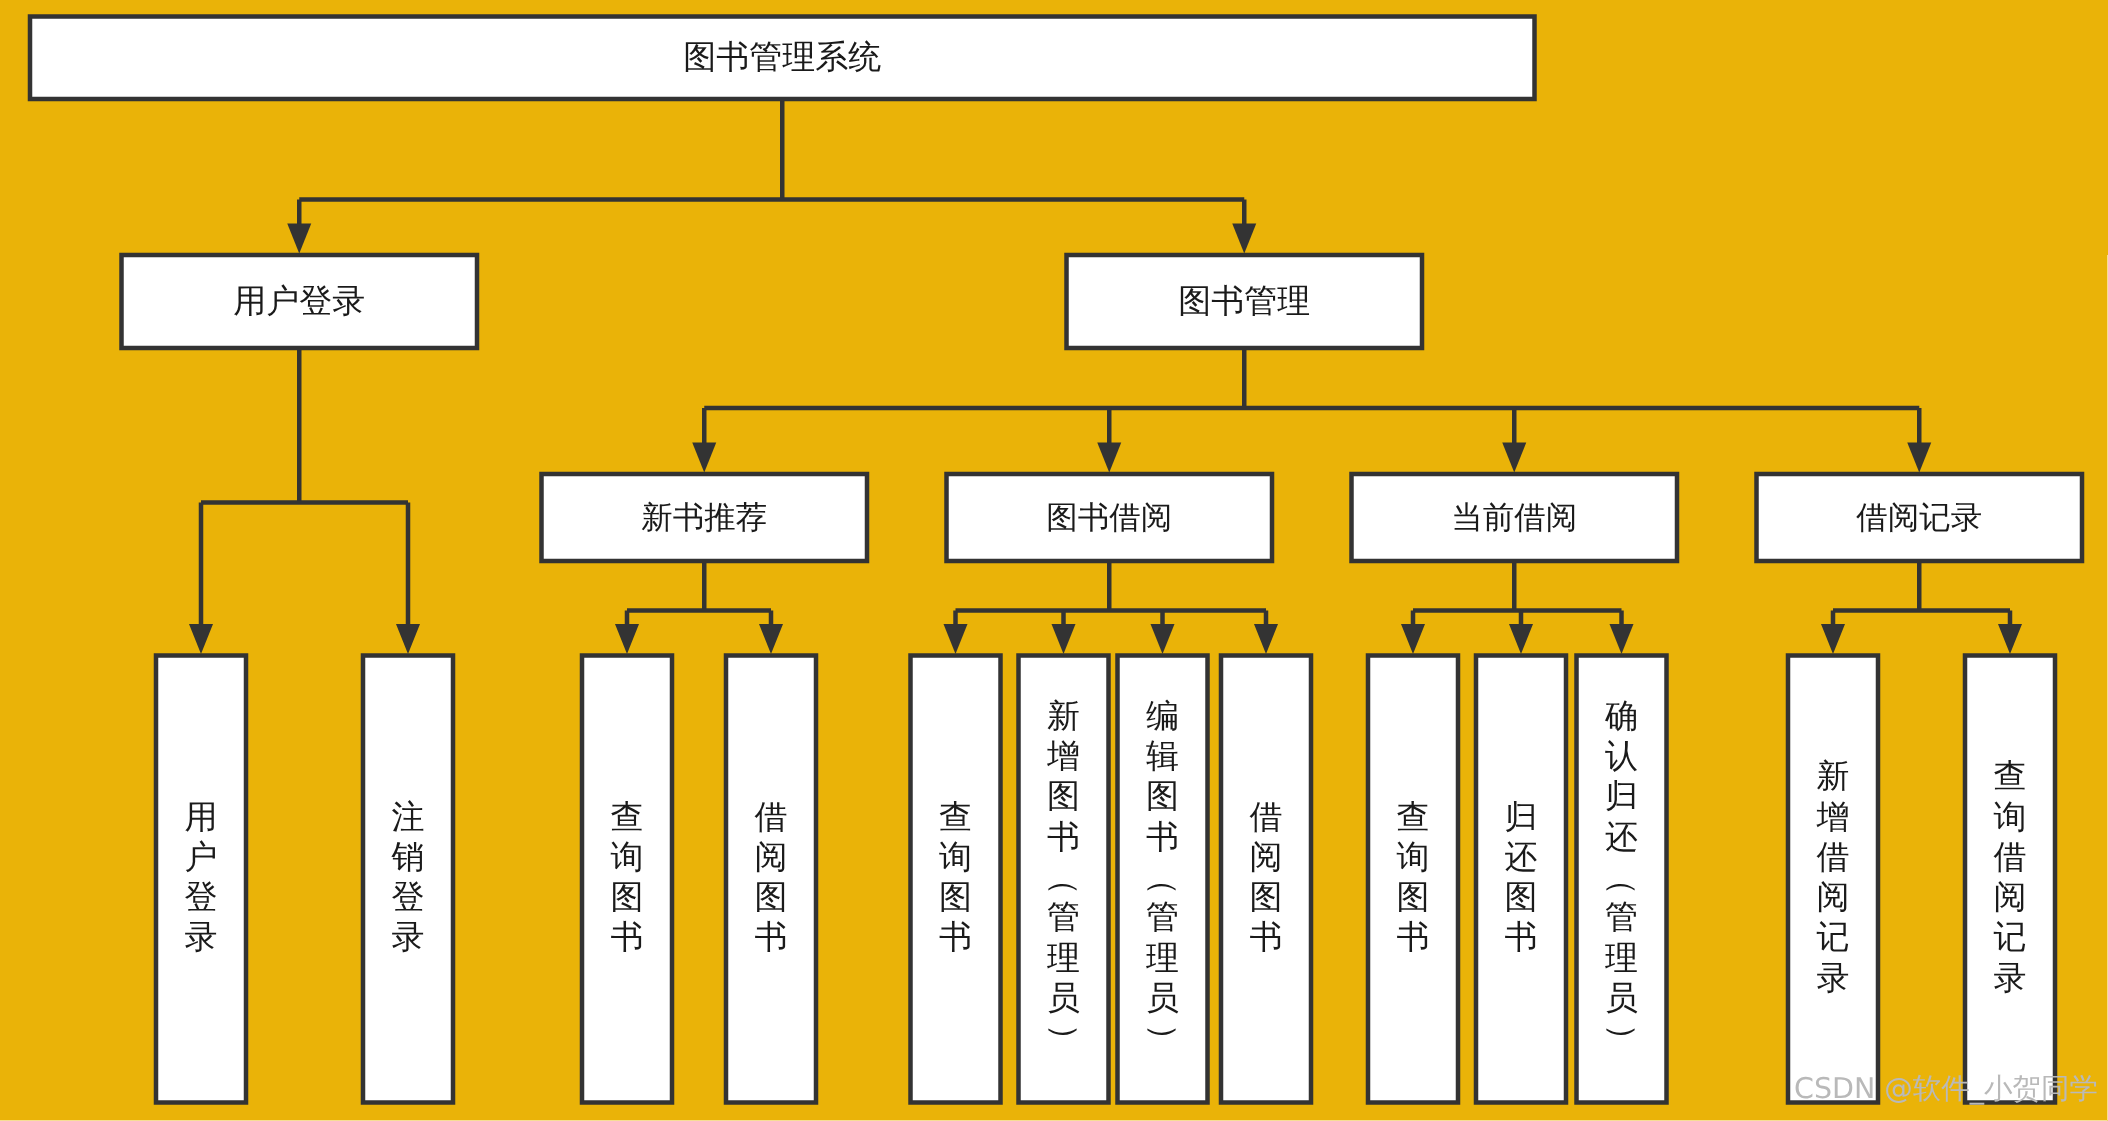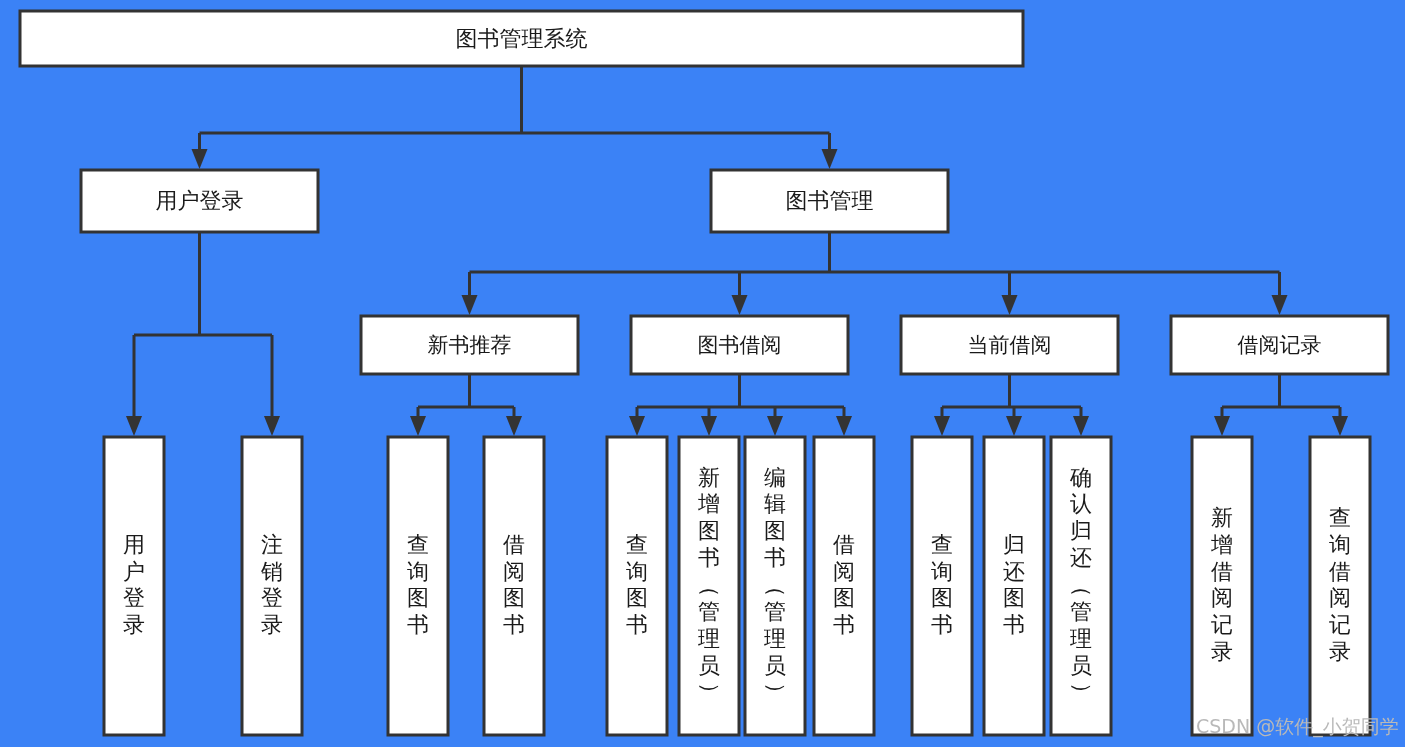--- a/index.html
+++ b/index.html
@@ -11,21 +11,21 @@
   body {
     width: 1405px;
     height: 747px;
     overflow: hidden;
     font-family: "DejaVu Sans", "Liberation Sans", sans-serif;
   }
   #diagram-root {
     position: relative;
     width: 1405px;
     height: 747px;
-    background: #3b82f6;
+    background: #eab308;
   }
   #diagram-svg {
     position: absolute;
     left: 0;
     top: 0;
     width: 1405px;
     height: 747px;
     display: block;
   }
   .node-box {

